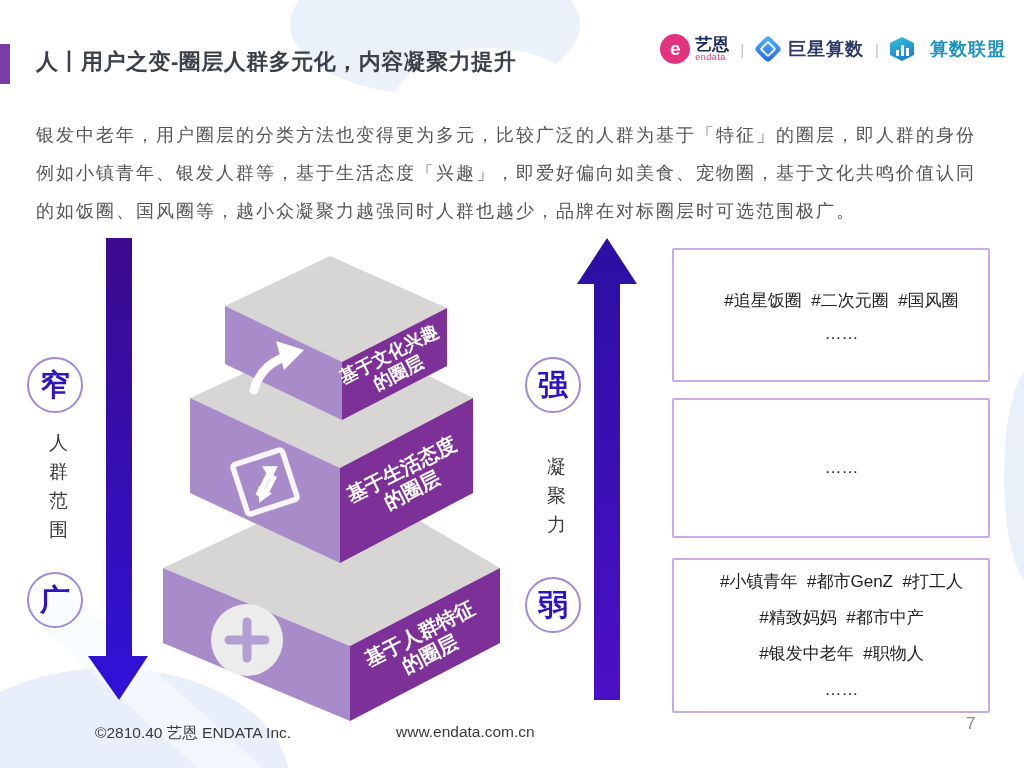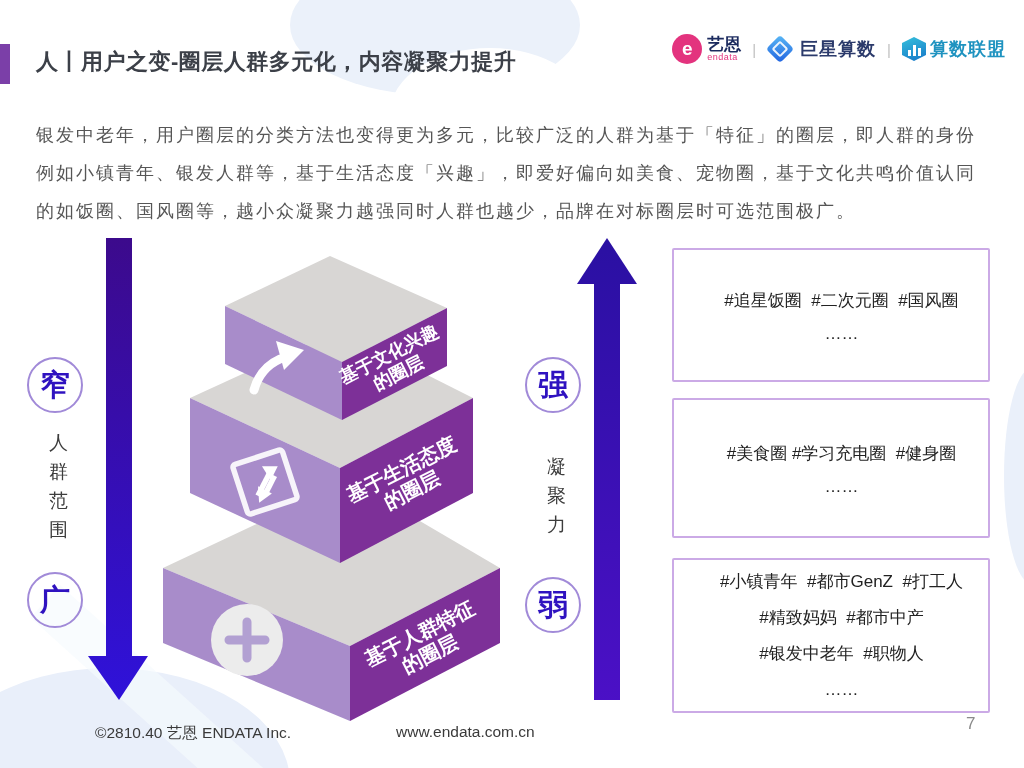--- a/index.html
+++ b/index.html
@@ -22,21 +22,21 @@
   .endata-mark{width:30px;height:30px;border-radius:50%;background:#e3337e;color:#fff;font-weight:bold;
                font-size:19px;display:flex;align-items:center;justify-content:center;}
   .endata-text{display:flex;flex-direction:column;line-height:1;}
   .endata-cn{font-size:17px;font-weight:bold;color:#1b2a5e;}
   .endata-en{font-size:9px;color:#e3337e;margin-top:0;letter-spacing:.5px;}
   .logo-divider{color:#c0c0c0;font-size:15px;}
   .logo-juxing{display:flex;align-items:center;gap:7px;font-size:18px;font-weight:bold;color:#2b3a6b;letter-spacing:1px;}
   .juxing-mark{width:20px;height:20px;margin:0 3px;transform:rotate(45deg);
                background:linear-gradient(135deg,#5ab8f5,#1f62e0);border-radius:4px;position:relative;}
   .juxing-mark i{position:absolute;inset:4px;border:2px solid rgba(255,255,255,.9);border-radius:2px;display:block;}
-  .logo-suanshu{display:flex;align-items:center;gap:4px;font-size:18px;font-weight:bold;color:#1f93c0;letter-spacing:1px;}
+  .logo-suanshu{display:flex;align-items:center;gap:16px;font-size:18px;font-weight:bold;color:#1f93c0;letter-spacing:1px;}
   .suanshu-mark{width:24px;height:24px;background:linear-gradient(160deg,#35c0dc,#1777c8);
                 clip-path:polygon(50% 0,100% 25%,100% 75%,50% 100%,0 75%,0 25%);
                 display:flex;align-items:flex-end;justify-content:center;gap:2px;padding-bottom:5px;box-sizing:border-box;}
   .suanshu-mark i{display:block;width:3px;background:#fff;}
   .sbar1{height:6px;} .sbar2{height:11px;} .sbar3{height:8px;}
   
   .intro{position:absolute;left:36px;top:116px;width:952px;font-size:18px;line-height:38px;
          letter-spacing:2px;color:#565656;z-index:6;}
   
   .axis-circle{position:absolute;width:56px;height:56px;border-radius:50%;border:2px solid #a18ad8;
@@ -167,21 +167,20 @@
   </svg>
 
   <div class="blob blob-bottom-left"></div>
   <div class="streak"></div>
 
   <div class="tag-box" style="top:248px;height:134px;">
     <div class="tag-line">#追星饭圈  #二次元圈  #国风圈</div>
     <div class="tag-line dots">……</div>
   </div>
   <div class="tag-box" style="top:398px;height:140px;">
-    <div class="tag-line">#美食圈 #学习充电圈  #健身圈</div>
     <div class="tag-line dots">……</div>
   </div>
   <div class="tag-box tight" style="top:558px;height:155px;">
     <div class="tag-line">#小镇青年  #都市GenZ  #打工人</div>
     <div class="tag-line">#精致妈妈  #都市中产</div>
     <div class="tag-line">#银发中老年  #职物人</div>
     <div class="tag-line dots">……</div>
   </div>
 
   <div class="footer-text" style="left:95px;top:723px;">©2810.40 艺恩 ENDATA Inc.</div>

